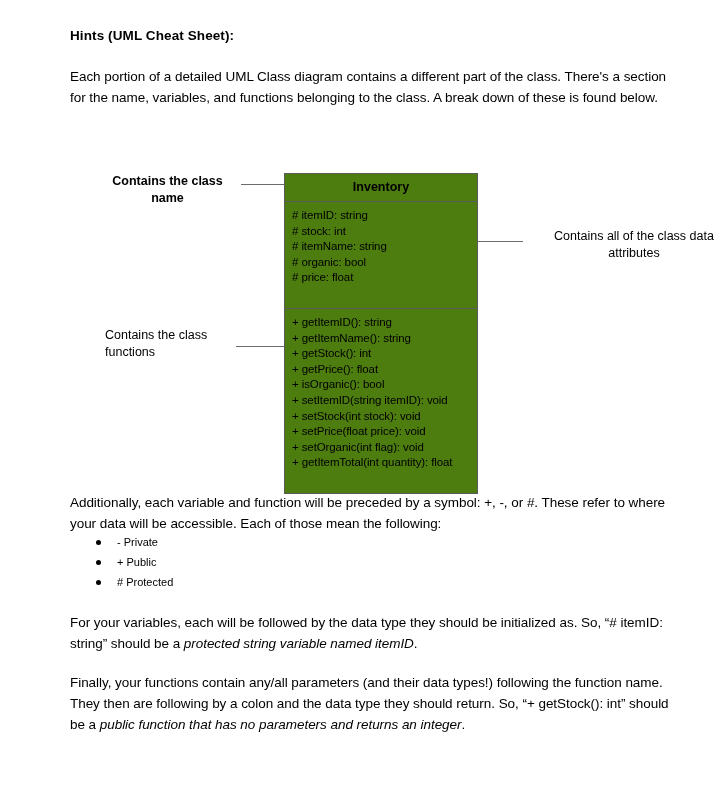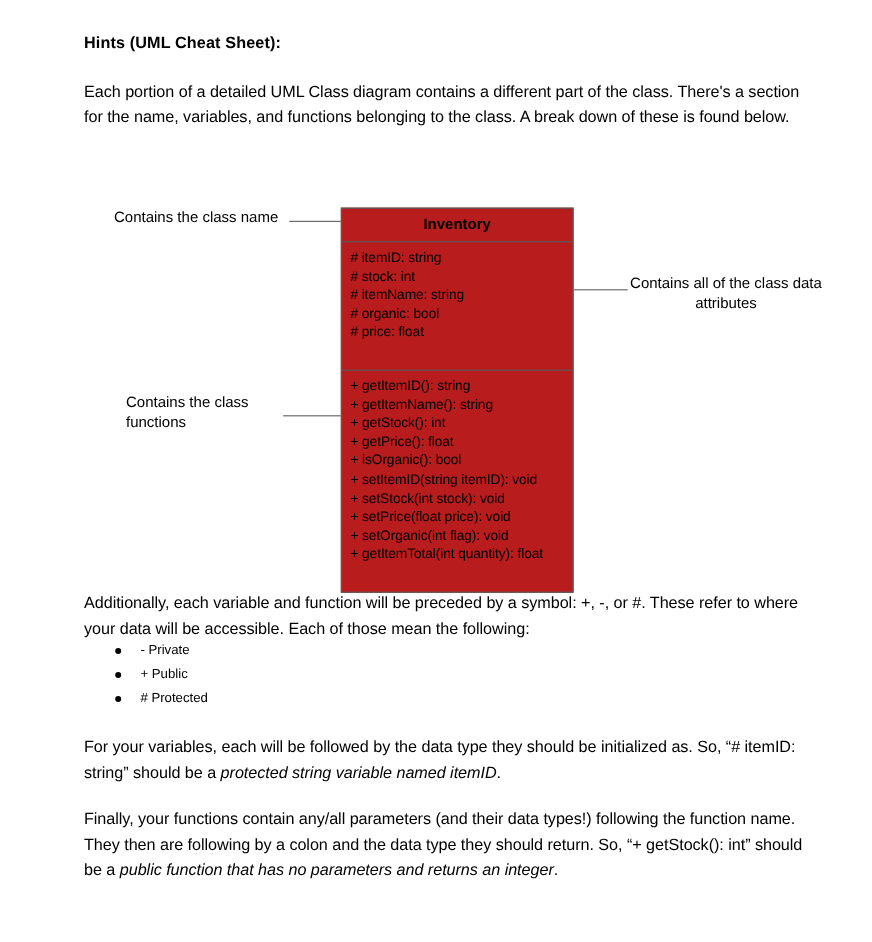--- a/index.html
+++ b/index.html
@@ -74,21 +74,21 @@
     background: #000;
   }
 
   
   .uml-box {
     position: absolute;
     left: 284px;
     top: 173px;
     width: 194px;
     border: 1px solid #5b5b5b;
-    background: #b91c1c;
+    background: #4d7c0f;
     box-sizing: border-box;
   }
   .uml-name {
     height: 27px;
     line-height: 27px;
     text-align: center;
     font-size: 12.5px;
     font-weight: bold;
     border-bottom: 1px solid #5b5b5b;
   }
@@ -104,23 +104,23 @@
     letter-spacing: -0.1px;
   }
 
   
   .annotation {
     position: absolute;
     font-size: 12.5px;
     line-height: 17px;
   }
 
-  #ann-name { left: 95px; top: 173px; width: 145px; text-align: left; }
+  #ann-name { left: 95px; top: 173px; width: 145px; text-align: center; font-weight: bold; }
   #ann-functions { left: 105px; top: 327px; width: 130px; text-align: left; }
-  #ann-attrs { left: 525px; top: 228px; width: 160px; text-align: center; }
+  #ann-attrs { left: 554px; top: 228px; width: 160px; text-align: center; }
 
   .leader {
     position: absolute;
     background: #6b6b6b;
   }
   .leader-h { height: 1px; }
 
   
   #leader-name { left: 241px; top: 184px; width: 43px; }
   

